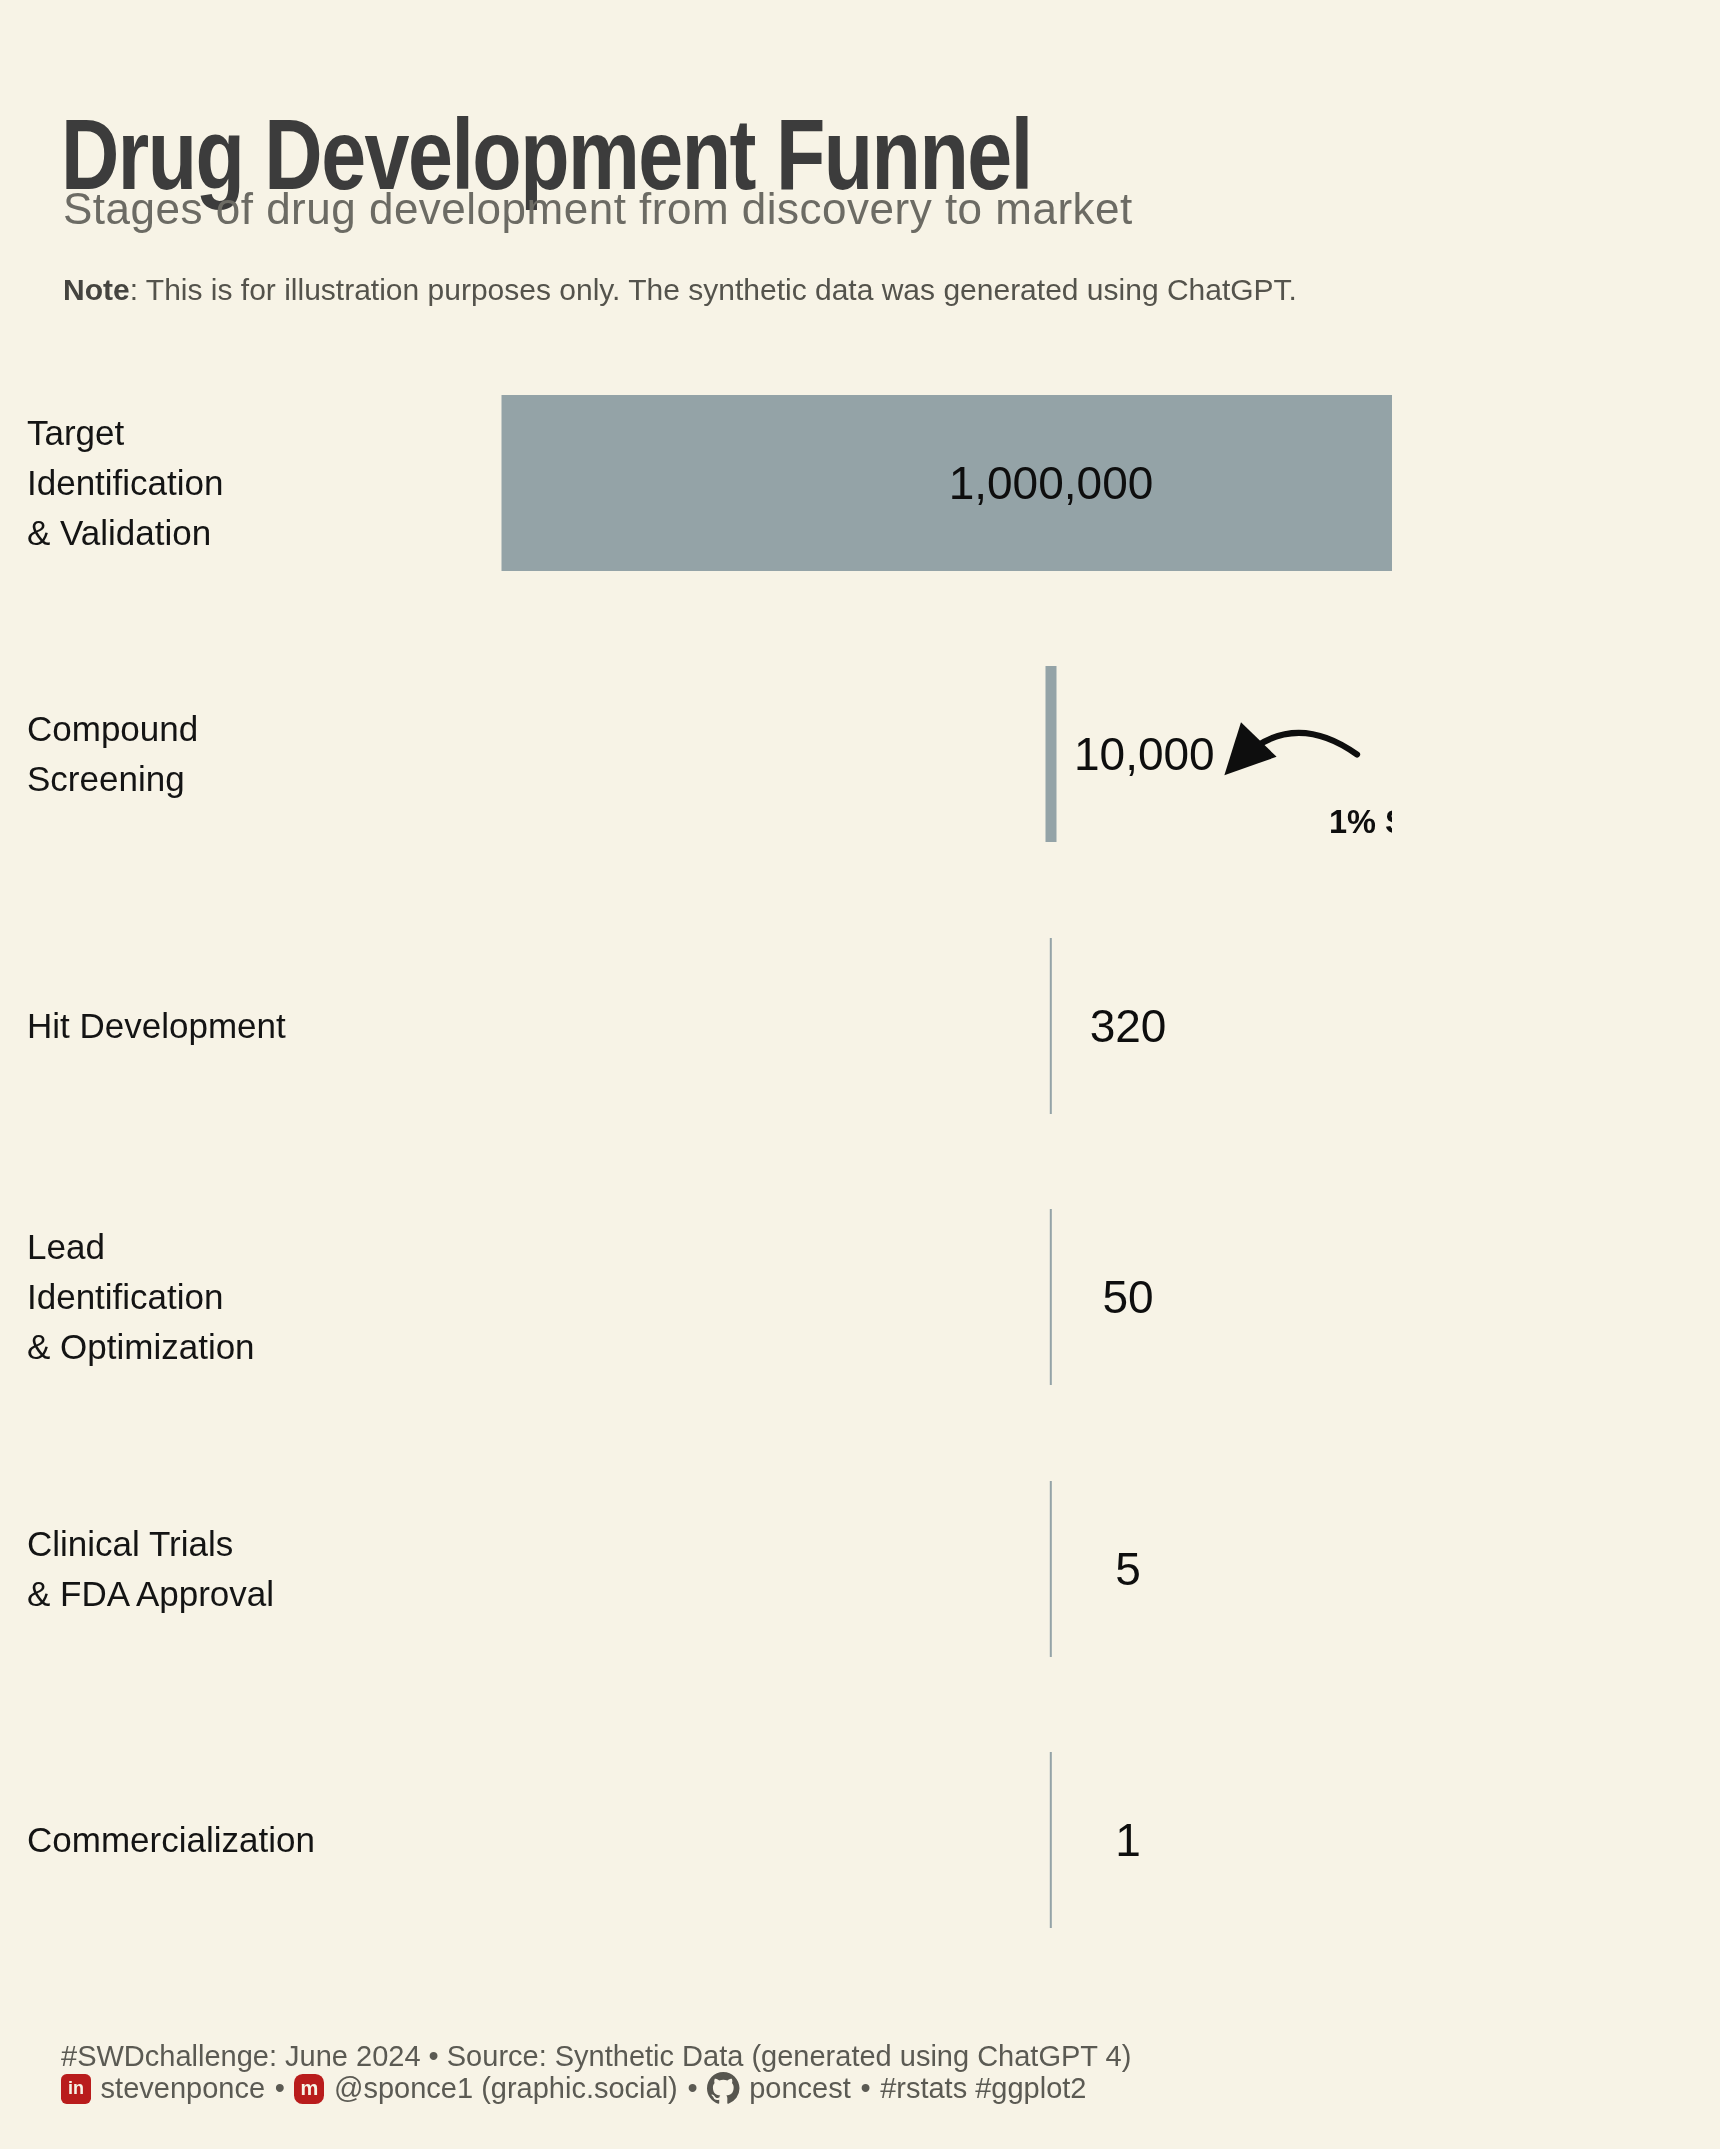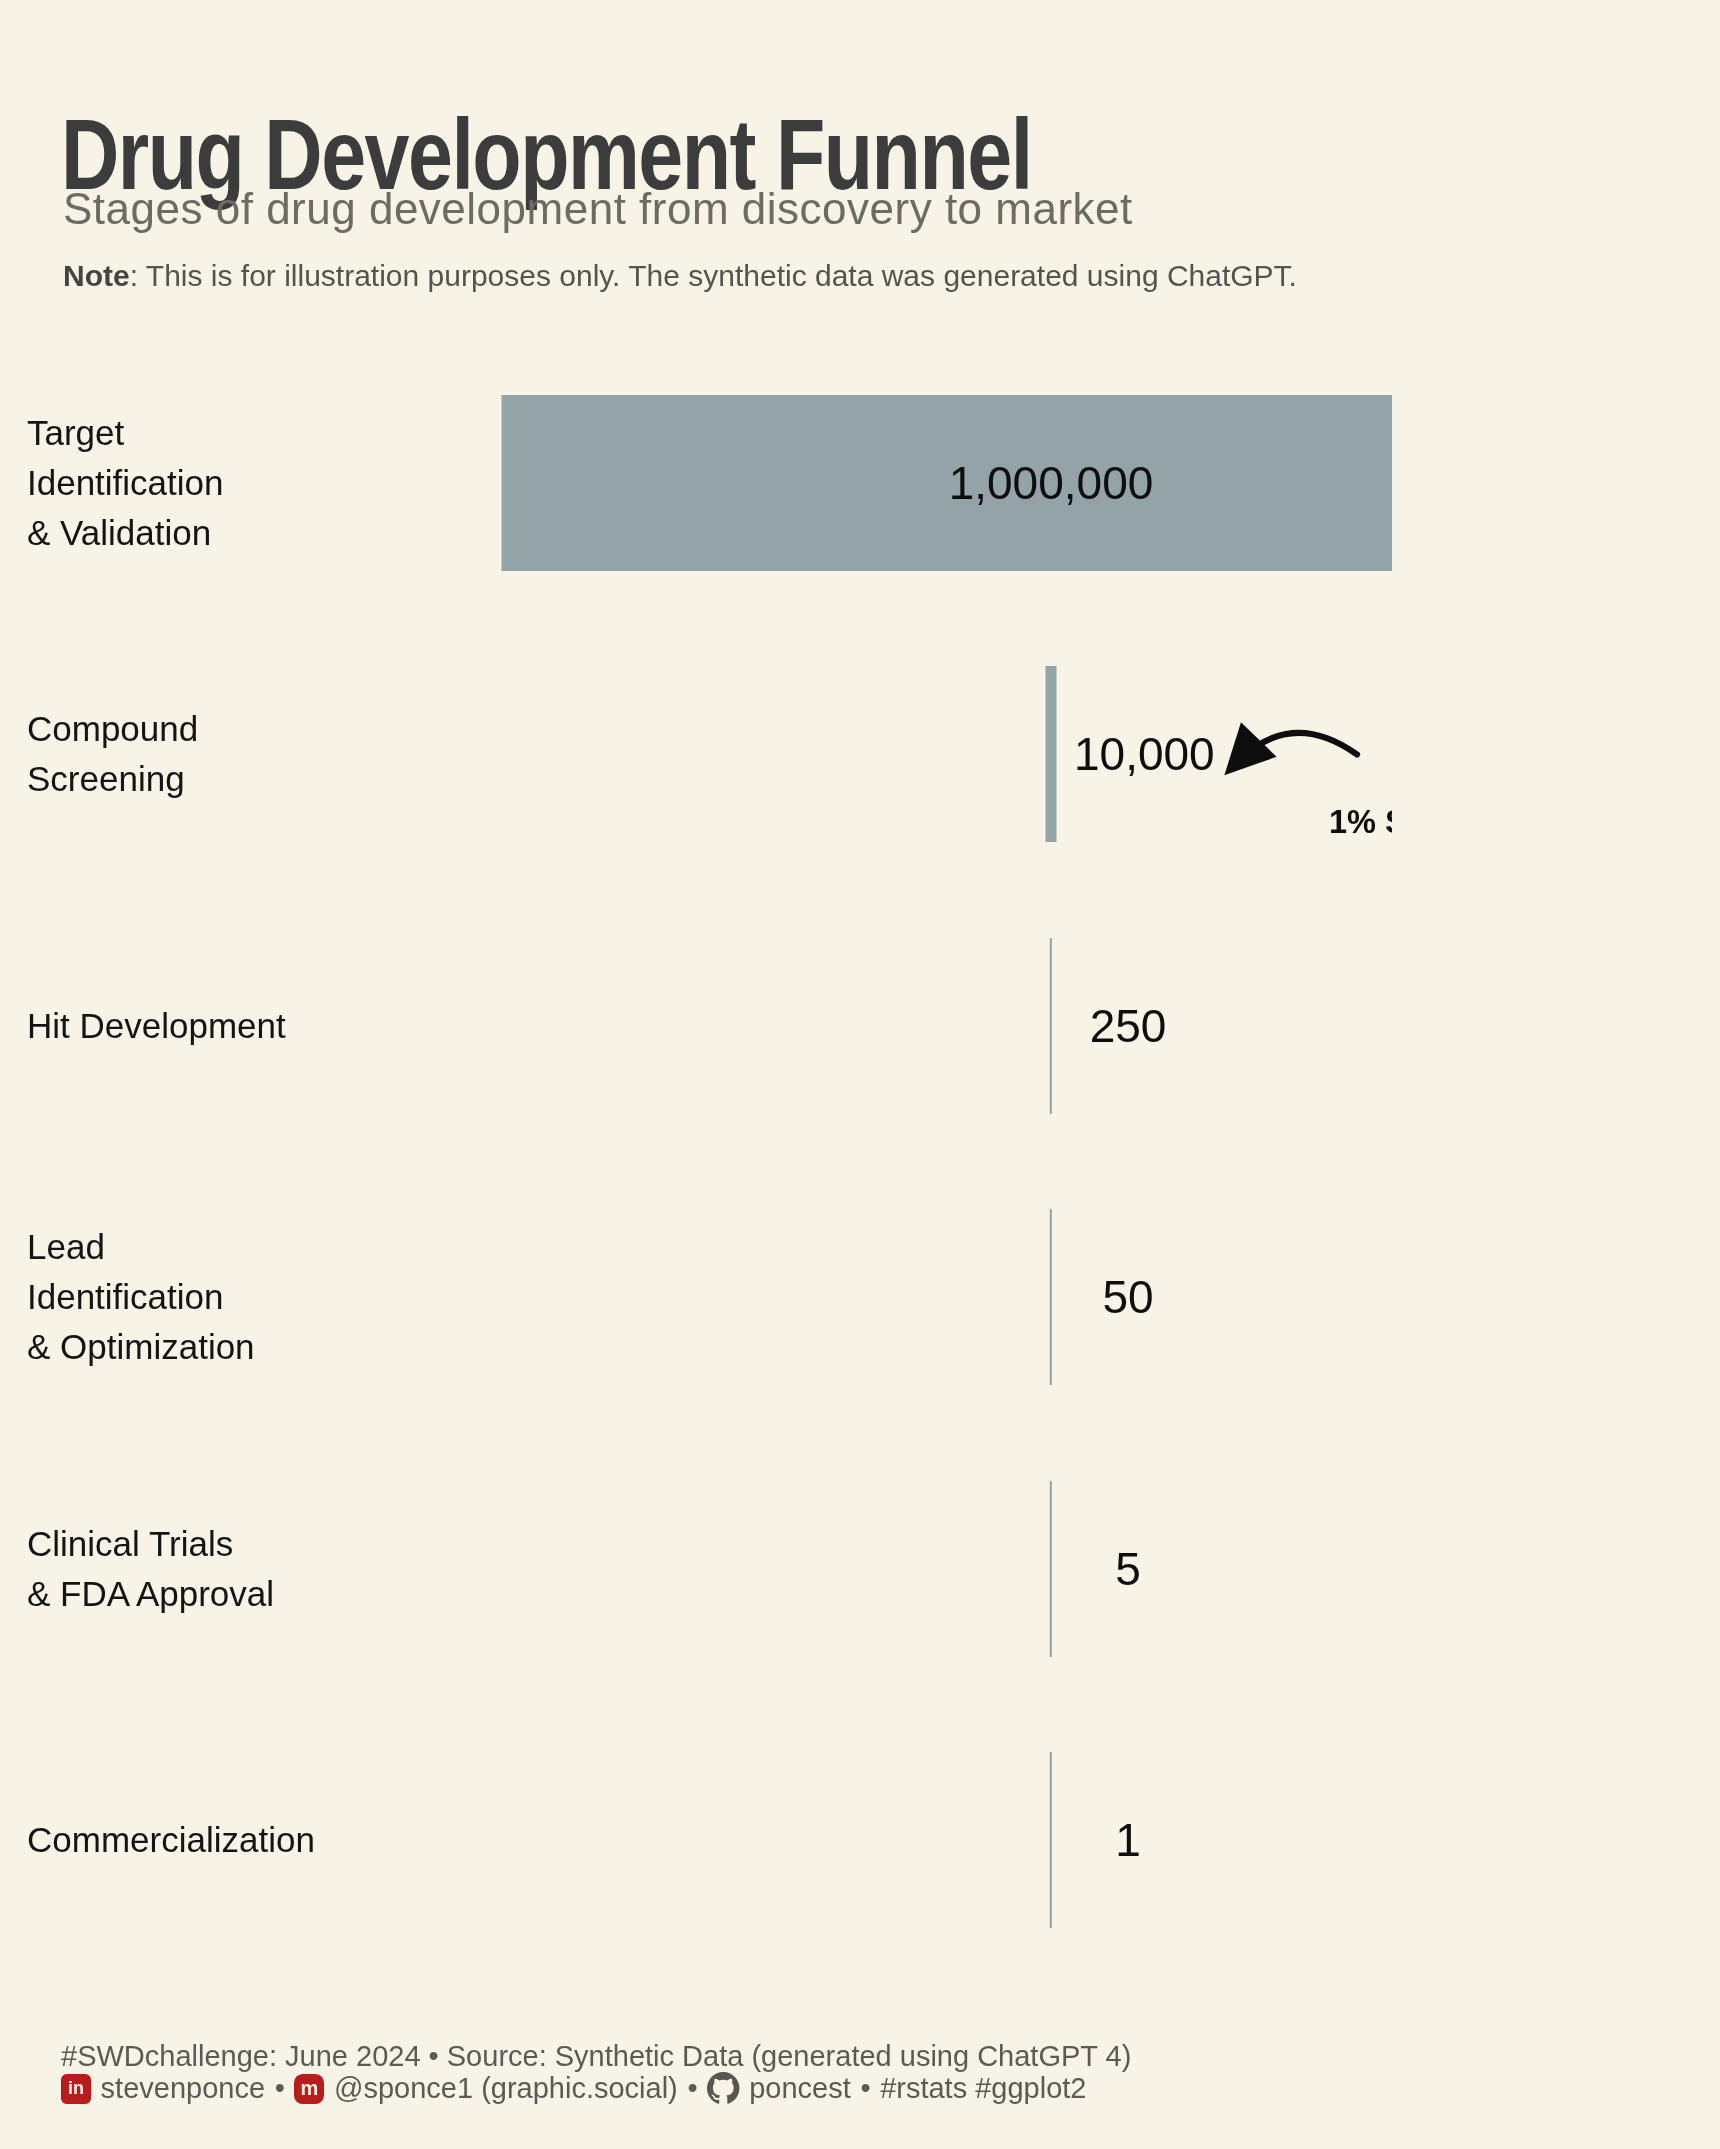--- a/index.html
+++ b/index.html
@@ -18,21 +18,21 @@
     font-size:101px;font-weight:800;letter-spacing:-1.9px;
     color:#3C3C3C;white-space:nowrap;
   }
   .title-inner{display:inline-block;transform:scaleX(0.80);transform-origin:left top;}
   .subtitle{
     left:63px;top:184px;
     font-size:44px;font-weight:400;letter-spacing:0.5px;
     color:#6C6B64;white-space:nowrap;
   }
   .note{
-    left:63px;top:259px;
+    left:63px;top:273px;
     font-size:30px;color:#54534C;white-space:nowrap;
   }
   .note b{color:#45443F;}
   
   .row{position:absolute;left:0;width:1721px;height:176px;}
   .stage-label{
     position:absolute;left:27px;width:463px;top:50%;
     transform:translateY(-50%);
     text-align:left;font-size:35px;line-height:50px;
     color:#141414;white-space:pre-line;
@@ -92,21 +92,21 @@
   <div class="row" style="top:666px">
     <div class="stage-label">Compound
 Screening</div>
     <div class="bar" style="width: 11px; background: rgb(148, 163, 167);"></div>
     <div class="value v-ten">10,000</div>
   </div>
 
   <div class="row" style="top:938px">
     <div class="stage-label">Hit Development</div>
     <div class="bar" style="width: 2.4px; background: rgb(148, 163, 167);"></div>
-    <div class="value v-out">250</div>
+    <div class="value v-out">320</div>
   </div>
 
   <div class="row" style="top:1209px">
     <div class="stage-label">Lead
 Identification
 &amp; Optimization</div>
     <div class="bar" style="width: 2.4px; background: rgb(148, 163, 167);"></div>
     <div class="value v-out">50</div>
   </div>
 

